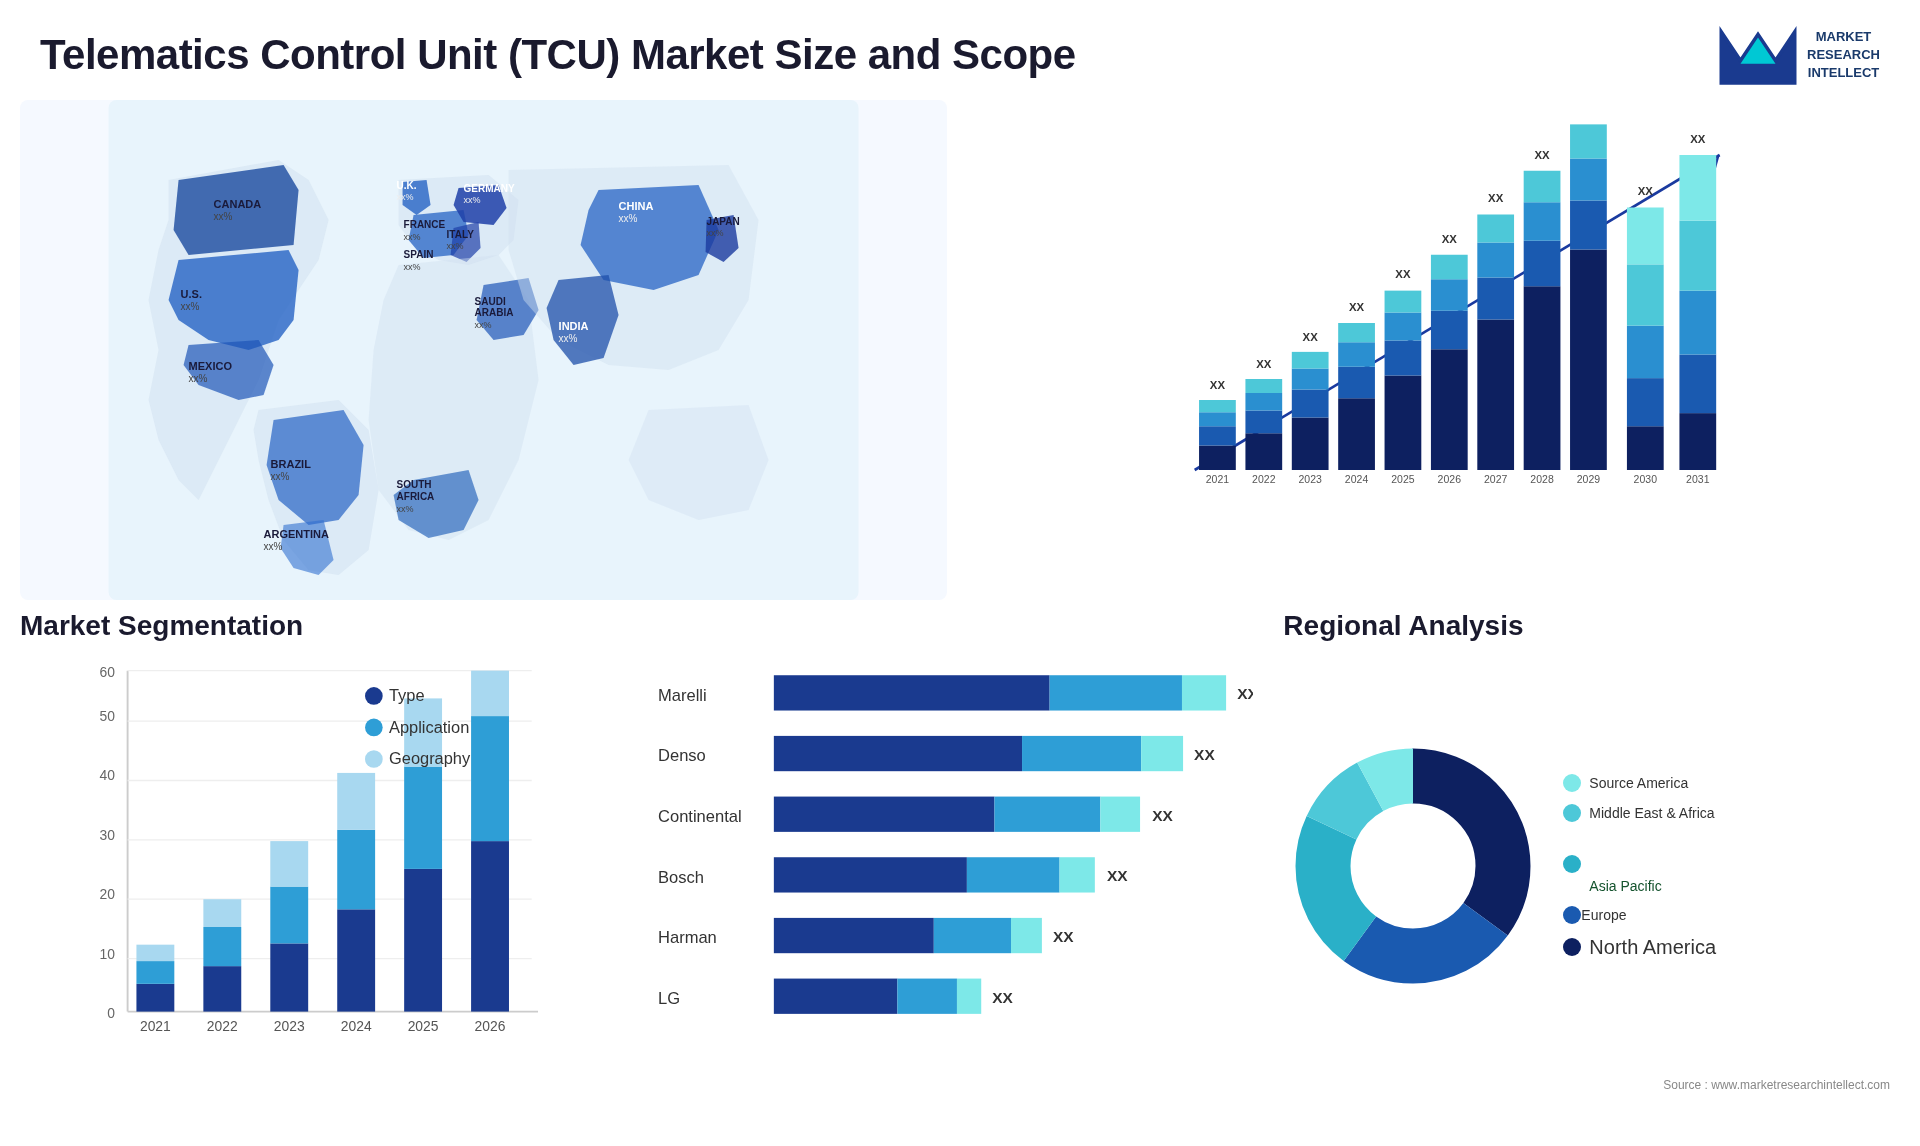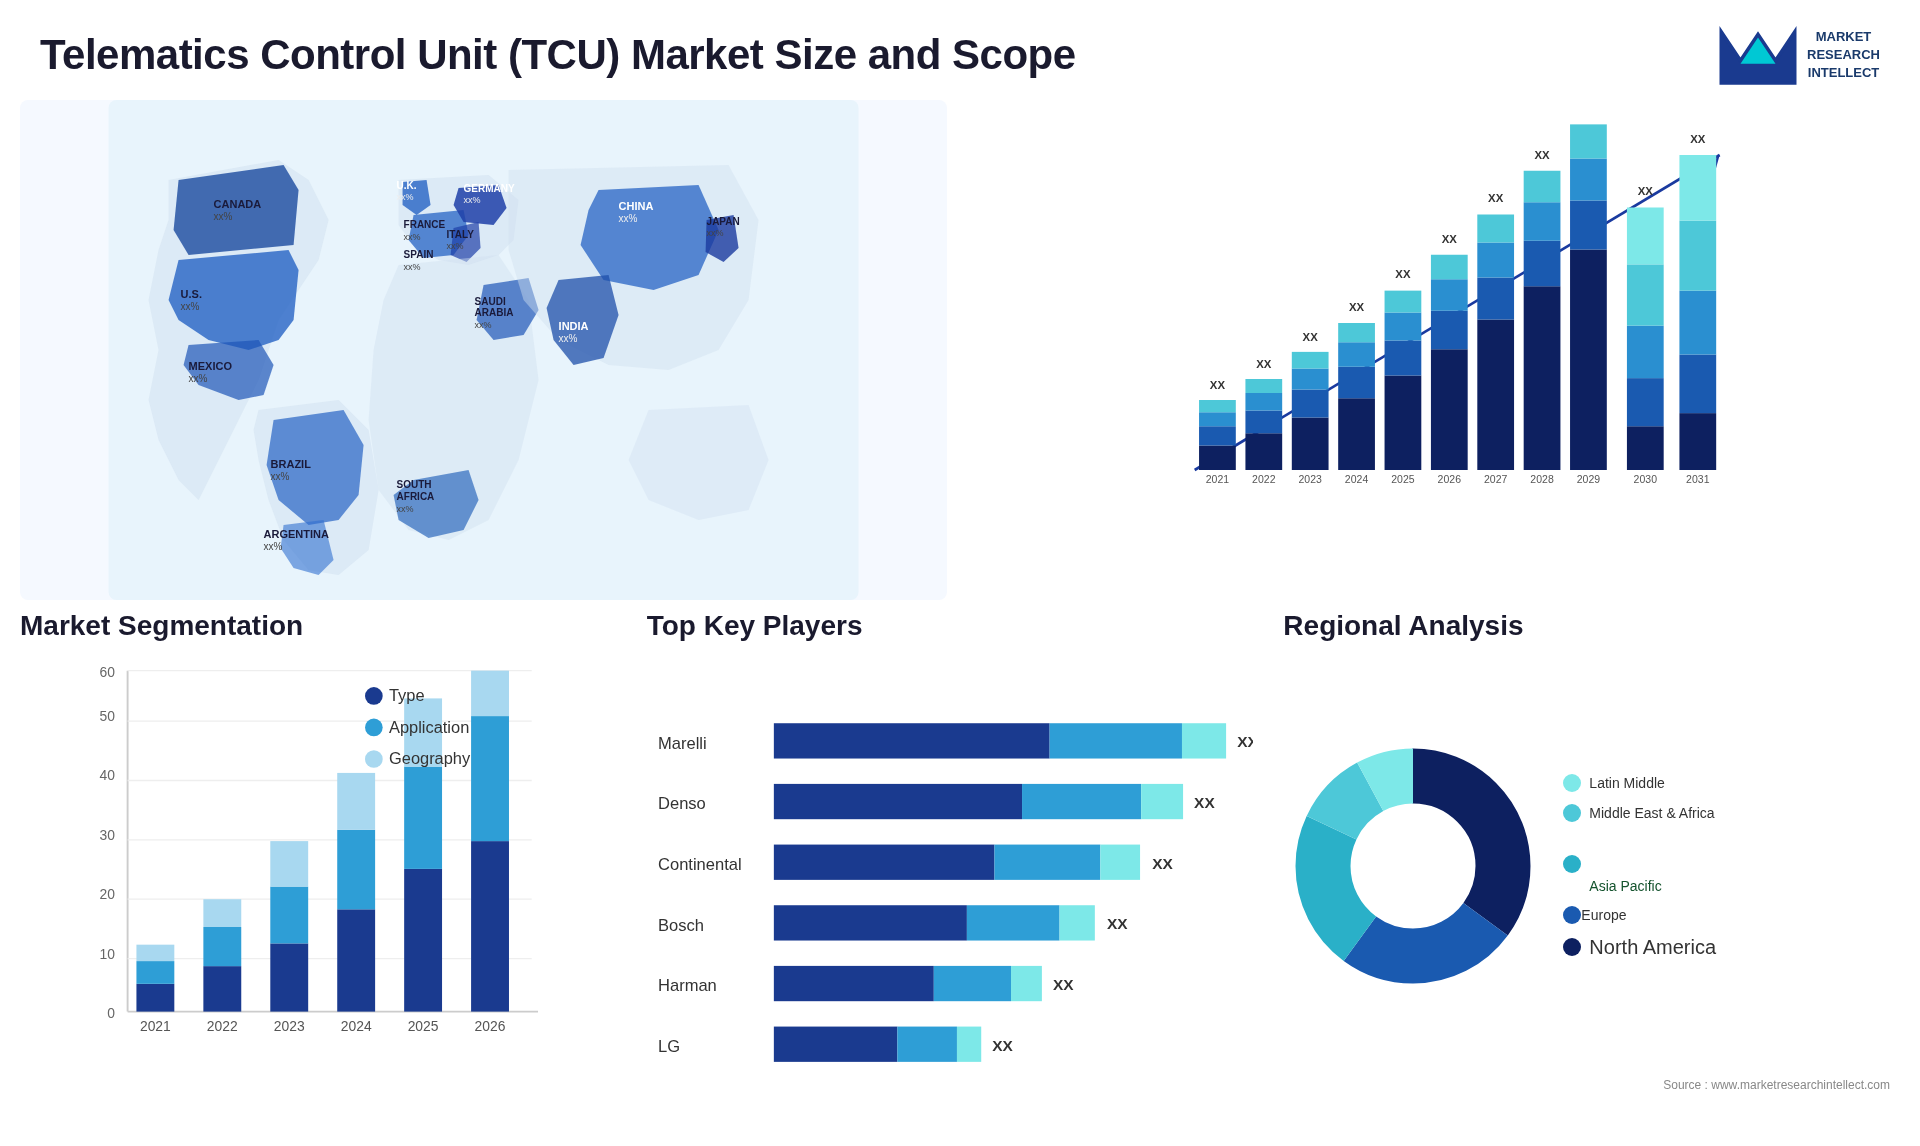--- a/index.html
+++ b/index.html
@@ -341,21 +341,20 @@
       <circle cx="250" cy="30" r="7" fill="#1a3a8f"></circle>
       <text x="262" y="34" font-size="13" fill="#333">Type</text>
       <circle cx="250" cy="55" r="7" fill="#2e9ed6"></circle>
       <text x="262" y="59" font-size="13" fill="#333">Application</text>
       <circle cx="250" cy="80" r="7" fill="#a8d8f0"></circle>
       <text x="262" y="84" font-size="13" fill="#333">Geography</text>
     </svg>
   </div>
 
   <div class="bottom-section" style="padding: 0 10px;">
-    <div class="section-title">Top Key Players</div>
     <svg viewBox="0 0 550 350" style="width:100%;height:90%;">
 
       <text x="10" y="45" font-size="15" fill="#333" font-weight="500">Marelli</text>
       <rect x="115" y="22" width="250" height="32" fill="#1a3a8f"></rect>
       <rect x="365" y="22" width="120" height="32" fill="#2e9ed6"></rect>
       <rect x="485" y="22" width="40" height="32" fill="#7de8e8"></rect>
       <text x="535" y="44" font-size="14" fill="#333" font-weight="600">XX</text>
 
       <text x="10" y="100" font-size="15" fill="#333" font-weight="500">Denso</text>
       <rect x="115" y="77" width="225" height="32" fill="#1a3a8f"></rect>
@@ -404,21 +403,21 @@
         <circle cx="130" cy="130" r="90" fill="none" stroke="#4dc8d8" stroke-width="55" stroke-dasharray="57 509" stroke-dashoffset="-463" transform="rotate(-90 130 130)"></circle>
 
         <circle cx="130" cy="130" r="90" fill="none" stroke="#7de8e8" stroke-width="55" stroke-dasharray="46 520" stroke-dashoffset="-520" transform="rotate(-90 130 130)"></circle>
 
         <circle cx="130" cy="130" r="58" fill="white"></circle>
       </svg>
 
       <div style="display:flex;flex-direction:column;gap:12px;">
         <div style="display:flex;align-items:center;gap:8px;">
           <div style="width:18px;height:18px;border-radius:50%;background:#7de8e8;flex-shrink:0;"></div>
-          <span style="font-size:14px;color:#333;">Latin Middle</span>
+          <span style="font-size:14px;color:#333;">Source America</span>
         </div>
         <div style="display:flex;align-items:center;gap:8px;">
           <div style="width:18px;height:18px;border-radius:50%;background:#4dc8d8;flex-shrink:0;"></div>
           <span style="font-size:14px;color:#333;">Middle East &amp; Africa</span>
         </div>
         <div style="display:flex;align-items:center;gap:8px;">
           <div style="width:18px;height:18px;border-radius:50%;background:#2ab0c8;flex-shrink:0;"></div>
           <span style="font-size:14px;color:#14532d;margin-top:44px;">Asia Pacific</span>
         </div>
         <div style="display:flex;align-items:center;gap:0;">

